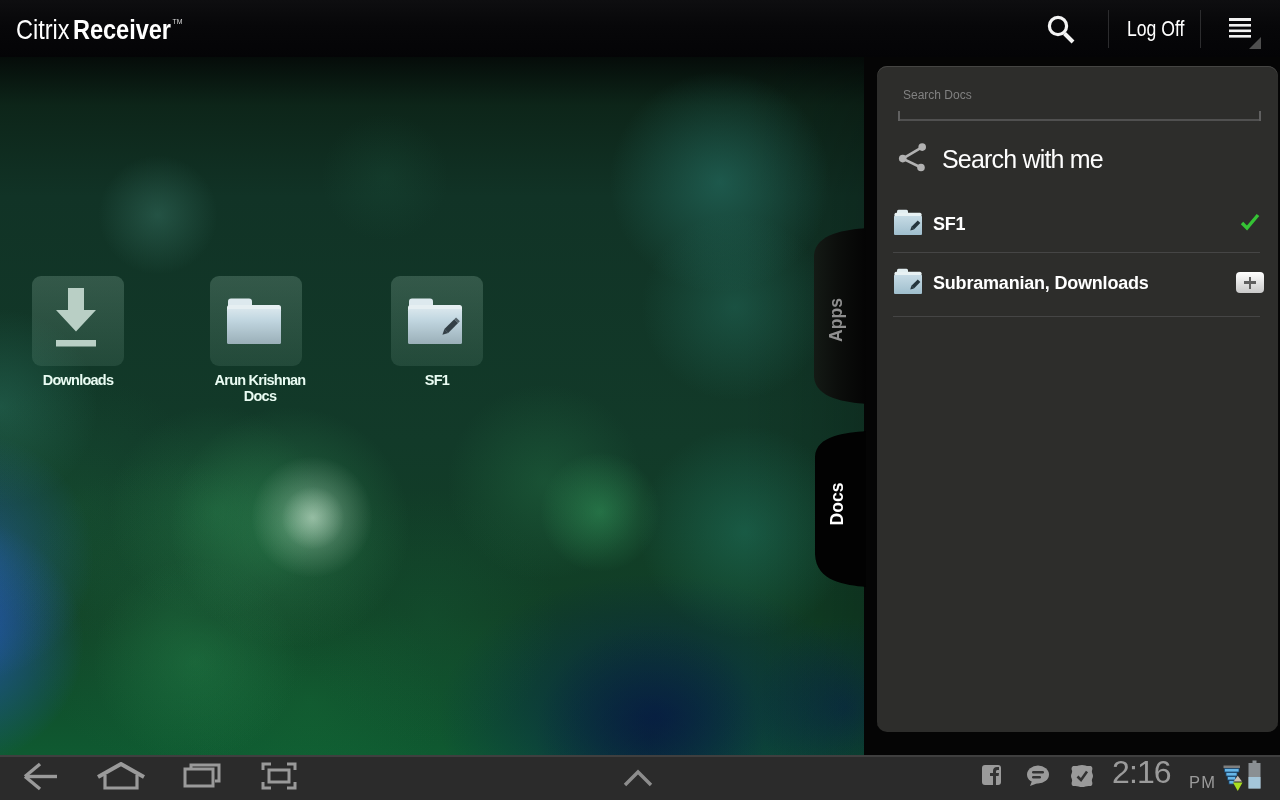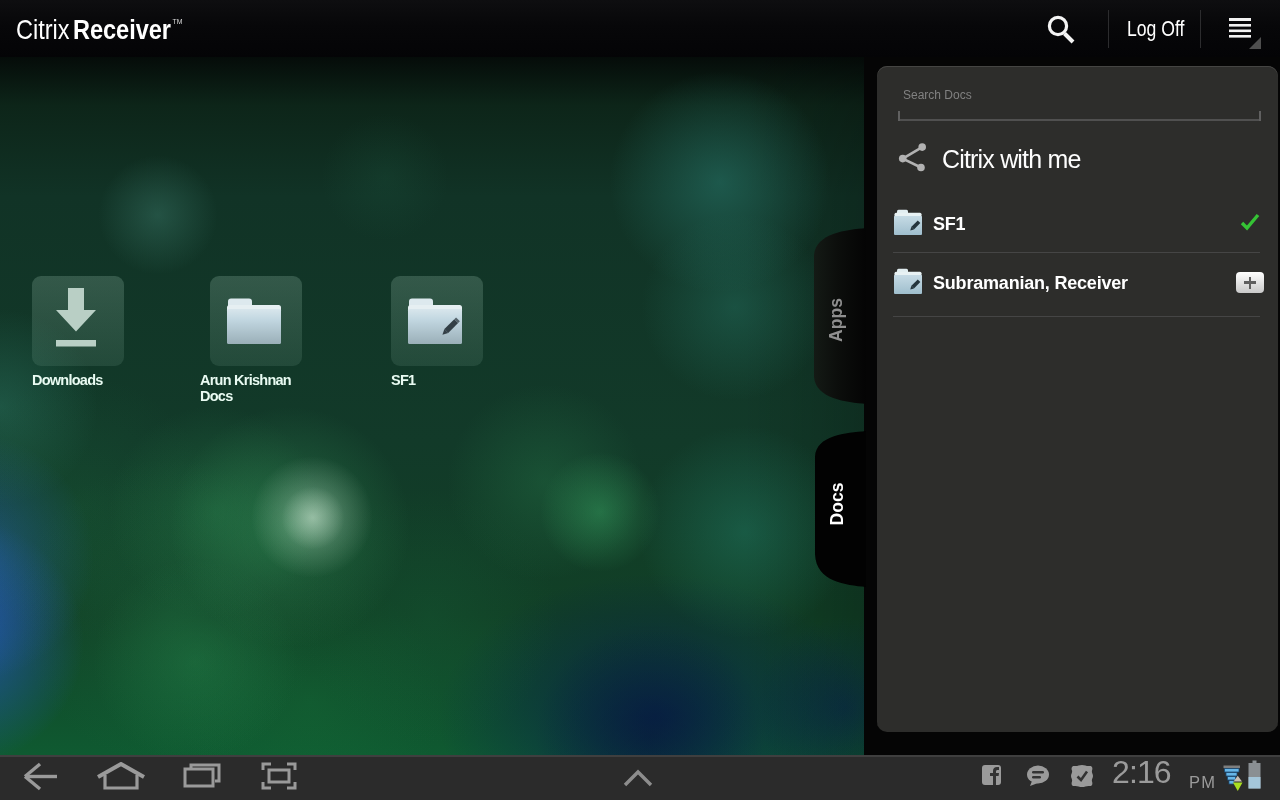--- a/index.html
+++ b/index.html
@@ -41,21 +41,21 @@
  radial-gradient(circle 135px at 650px 680px, rgba(6,16,58,0.45), rgba(6,16,58,0) 85%),
  radial-gradient(ellipse 265px 175px at 655px 660px, rgba(5,20,80,0.68), rgba(5,20,80,0) 82%),
  radial-gradient(circle 105px at 845px 650px, rgba(8,26,75,0.5), rgba(8,26,75,0) 85%),
  linear-gradient(90deg, rgba(0,0,0,0) 0%, rgba(0,0,0,0) 58%, rgba(0,0,0,0.2) 67.5%),
  linear-gradient(180deg,#050c09 0%,#0d2519 7%,#113326 20%,#123a29 55%,#114026 80%,#0f5a31 100%);
 }
 
 
 
 .tile{width:92px;height:90px;border-radius:9px;background:linear-gradient(180deg,rgba(190,230,210,0.20),rgba(160,205,185,0.12));top:276px;}
-.tlabel{top:373px;color:#e9fbf2;font-size:14.5px;font-weight:700;text-align:left;line-height:15.5px;letter-spacing:-0.75px;}
+.tlabel{top:373px;color:#e9fbf2;font-size:14.5px;font-weight:700;text-align:center;line-height:15.5px;letter-spacing:-0.75px;}
 
 
 #backdrop{left:864px;top:57px;width:416px;height:698px;background:#050505;}
 #panel{left:877px;top:66px;width:401px;height:666px;background:#2d2d2b;border-radius:10px;box-shadow:inset 0 1px 0 #454543;}
 #searchhint{left:903px;top:88px;color:#818181;font-size:12px;}
 #sline{left:898px;top:119px;width:363px;height:2px;background:#505050;}
 .stick{top:111px;width:2px;height:10px;background:#606060;}
 #sharerow{left:942px;top:145px;color:#fdfdfd;font-size:25px;letter-spacing:-0.82px;}
 .itext{color:#fff;font-size:18px;font-weight:700;letter-spacing:-0.2px;}
 .divider{left:893px;width:367px;height:1px;background:#454545;}
@@ -133,21 +133,21 @@
 
 <svg class="abs" style="left:898px;top:143px;" width="30" height="30" viewBox="0 0 30 30">
   <g stroke="#b2b2b2" stroke-width="2.6" fill="none">
     <line x1="4.7" y1="15.6" x2="24.2" y2="4.1"></line>
     <line x1="4.7" y1="15.6" x2="23" y2="24.5"></line>
   </g>
   <circle cx="4.7" cy="15.6" r="3.8" fill="#b2b2b2"></circle>
   <circle cx="24.2" cy="4.1" r="3.8" fill="#b2b2b2"></circle>
   <circle cx="23" cy="24.5" r="3.8" fill="#b2b2b2"></circle>
 </svg>
-<div class="abs" id="sharerow">Citrix with me</div>
+<div class="abs" id="sharerow">Search with me</div>
 
 <svg class="abs" style="left:892px;top:209px;" width="32" height="26" viewBox="0 0 32 26">
   <defs>
     <linearGradient id="fg2" x1="0" y1="0" x2="0" y2="1">
       <stop offset="0" stop-color="#c6dbe5"></stop>
         <stop offset="1" stop-color="#9fbecd"></stop>
     </linearGradient>
   </defs>
   <rect x="5" y="0.8" width="11" height="6" rx="1.5" fill="#e2eef1"></rect>
   <rect x="2.5" y="3.8" width="27" height="5" rx="1.5" fill="#e8f2f4"></rect>
@@ -165,21 +165,21 @@
 
 <svg class="abs" style="left:892px;top:268px;" width="32" height="26" viewBox="0 0 32 26">
   <rect x="5" y="0.8" width="11" height="6" rx="1.5" fill="#e2eef1"></rect>
   <rect x="2.5" y="3.8" width="27" height="5" rx="1.5" fill="#e8f2f4"></rect>
   <rect x="2" y="7" width="28" height="19" rx="1" fill="url(#fg2)"></rect>
   <g transform="rotate(45 22.8 17)">
     <rect x="21" y="11" width="3.6" height="9" fill="#24343c"></rect>
     <path d="M21 20 L24.6 20 L22.8 23.4 Z" fill="#24343c"></path>
   </g>
 </svg>
-<div class="abs itext" style="left:933px;top:273px;">Subramanian, Receiver</div>
+<div class="abs itext" style="left:933px;top:273px;">Subramanian, Downloads</div>
 <div class="abs" style="left:1236px;top:272px;width:28px;height:21px;border-radius:4px;background:linear-gradient(180deg,#ffffff,#c9c9c9);">
   <div class="abs" style="left:12.75px;top:4.5px;width:2.5px;height:12px;background:#5f5f5f;"></div>
   <div class="abs" style="left:8px;top:9.25px;width:12px;height:2.5px;background:#5f5f5f;"></div>
 </div>
 <div class="abs divider" style="top:316px;"></div>
 
 <div class="abs" id="topbar"></div>
 <div class="abs" id="logo"><span class="lt">Citrix</span><span class="bd">Receiver</span><span class="tm">TM</span></div>
 <svg class="abs" style="left:1044px;top:12px;" width="34" height="34" viewBox="0 0 34 34">
   <circle cx="14" cy="14" r="8.6" stroke="#f4f4f4" stroke-width="3.2" fill="none"></circle>

